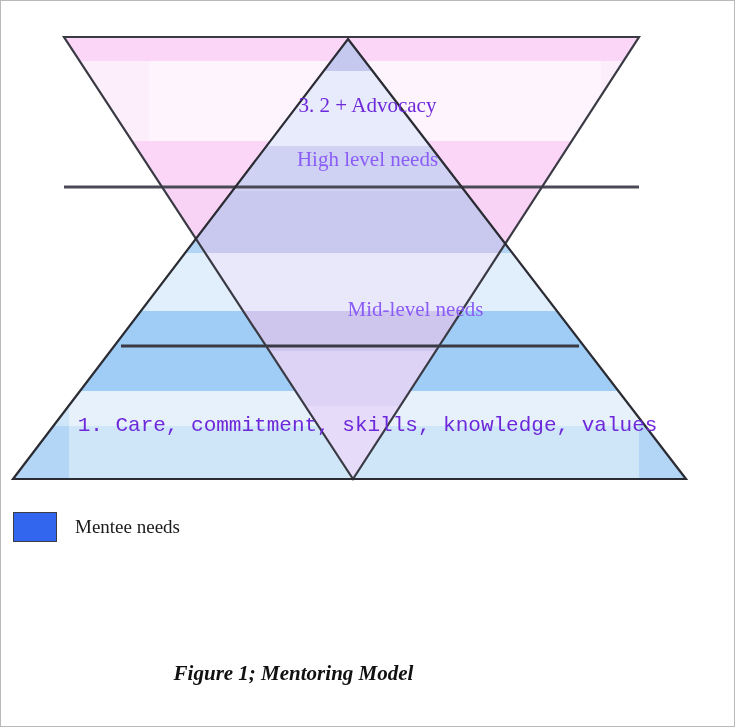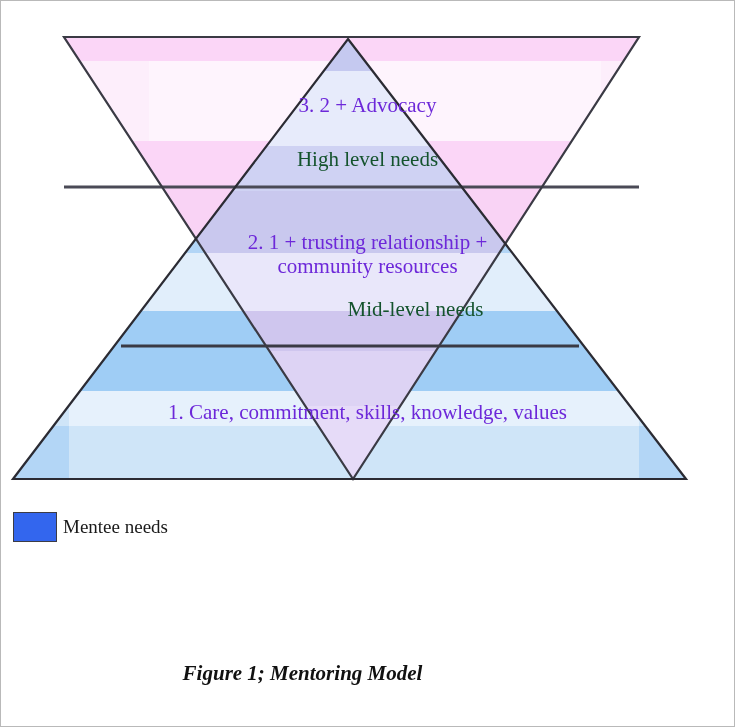--- a/index.html
+++ b/index.html
@@ -33,28 +33,28 @@
     text-align: center;
     pointer-events: none;
     white-space: pre-line;
     line-height: 1.12;
   }
   .lbl-mentor {
     color: #6d28d9;
     font-size: 21px;
   }
   .lbl-mentee {
-    color: #14532d;
+    color: #8b5cf6;
     font-size: 21px;
   }
   #label-advocacy   { top: 93px;  left: 0; }
   #label-high       { top: 147px; left: 0; }
   #label-trusting   { top: 230px; left: 0; }
   #label-mid        { top: 297px; left: 0; padding-left: 48px; }
-  #label-care       { top: 400px; left: 0; }
+  #label-care       { top: 413px; left: 0; font-family: Liberation Mono, monospace; }
   #label-low        { top: 442px; left: 0; }
 
   #legend {
     position: absolute;
     left: 12px;
     top: 500px;
     width: 700px;
   }
   .legend-row {
     display: flex;
@@ -62,27 +62,27 @@
     height: 52px;
   }
   .legend-swatch {
     width: 44px;
     height: 30px;
     border: 1.5px solid #3c3c45;
     box-sizing: border-box;
     flex: 0 0 auto;
   }
   .legend-text {
-    margin-left: 6px;
+    margin-left: 18px;
     font-size: 19px;
     color: #1a1a1a;
   }
   #caption {
     position: absolute;
-    left: 9px;
+    left: 0;
     top: 660px;
     width: 585px;
     text-align: center;
     font-size: 21px;
     font-weight: bold;
     font-style: italic;
     color: #111111;
   }
 </style>
 </head>
@@ -152,22 +152,20 @@
     <line x1="63" y1="186" x2="638" y2="186" stroke="#4a4a56" stroke-width="3"></line>
     <line x1="120" y1="345" x2="578" y2="345" stroke="#3a3a44" stroke-width="3"></line>
 
     <polygon points="63,36 638,36 352,478" fill="none" stroke="#3a3a44" stroke-width="2.2"></polygon>
     <polygon points="347,38 685,478 12,478" fill="none" stroke="#2b2b33" stroke-width="2.2"></polygon>
   </svg>
 
   <div class="tri-label lbl-mentor" id="label-advocacy">3. 2 + Advocacy</div>
   <div class="tri-label lbl-mentee" id="label-high">High level needs</div>
 
-  <div class="tri-label lbl-mentor" id="label-trusting">2. 1 + trusting relationship +
-community resources</div>
   <div class="tri-label lbl-mentee" id="label-mid">Mid-level needs</div>
 
   <div class="tri-label lbl-mentor" id="label-care">1. Care, commitment, skills, knowledge, values</div>
 
   <div id="legend">
     <div class="legend-row">
       <div class="legend-swatch" style="background: rgb(51, 102, 238);"></div>
       <div class="legend-text">Mentee needs</div>
     </div>
   </div>

